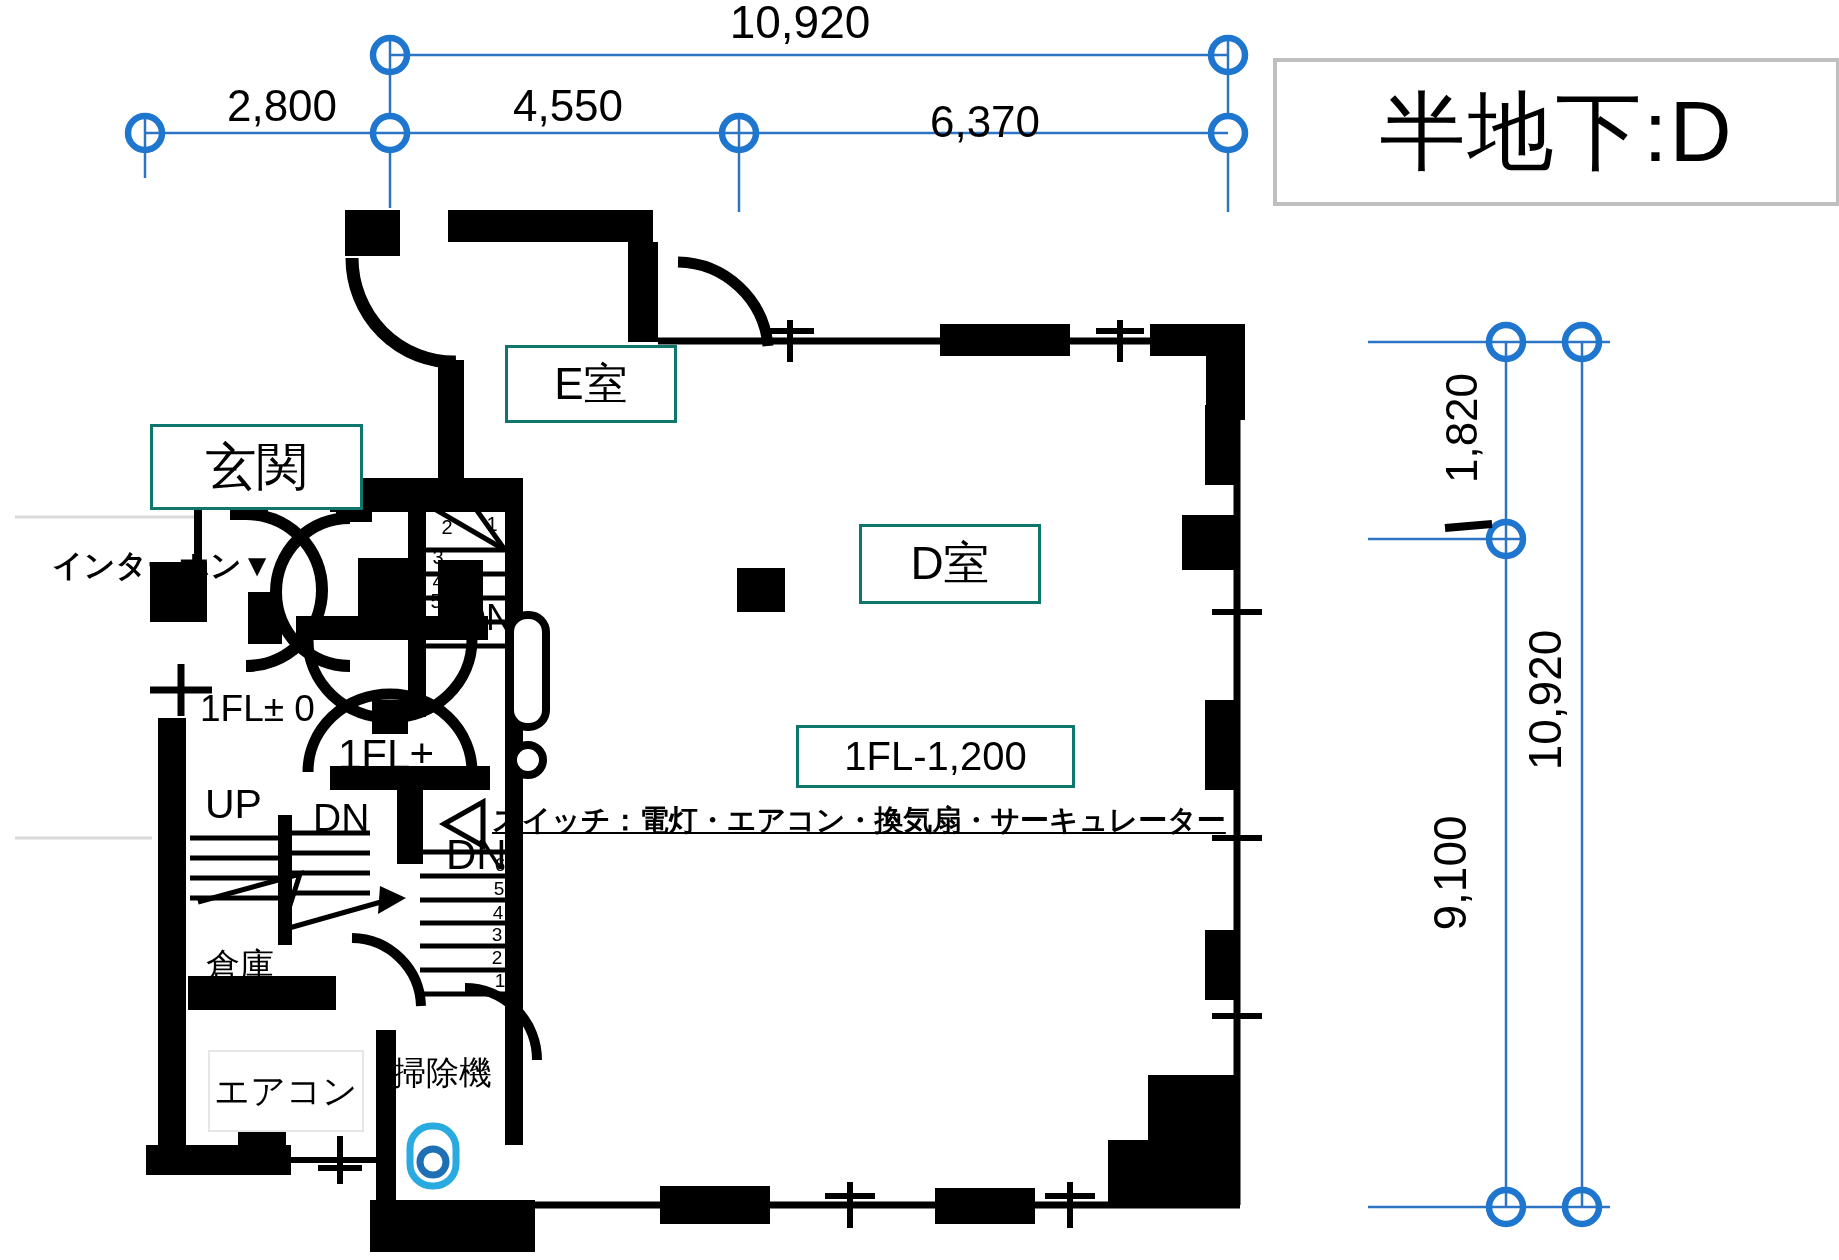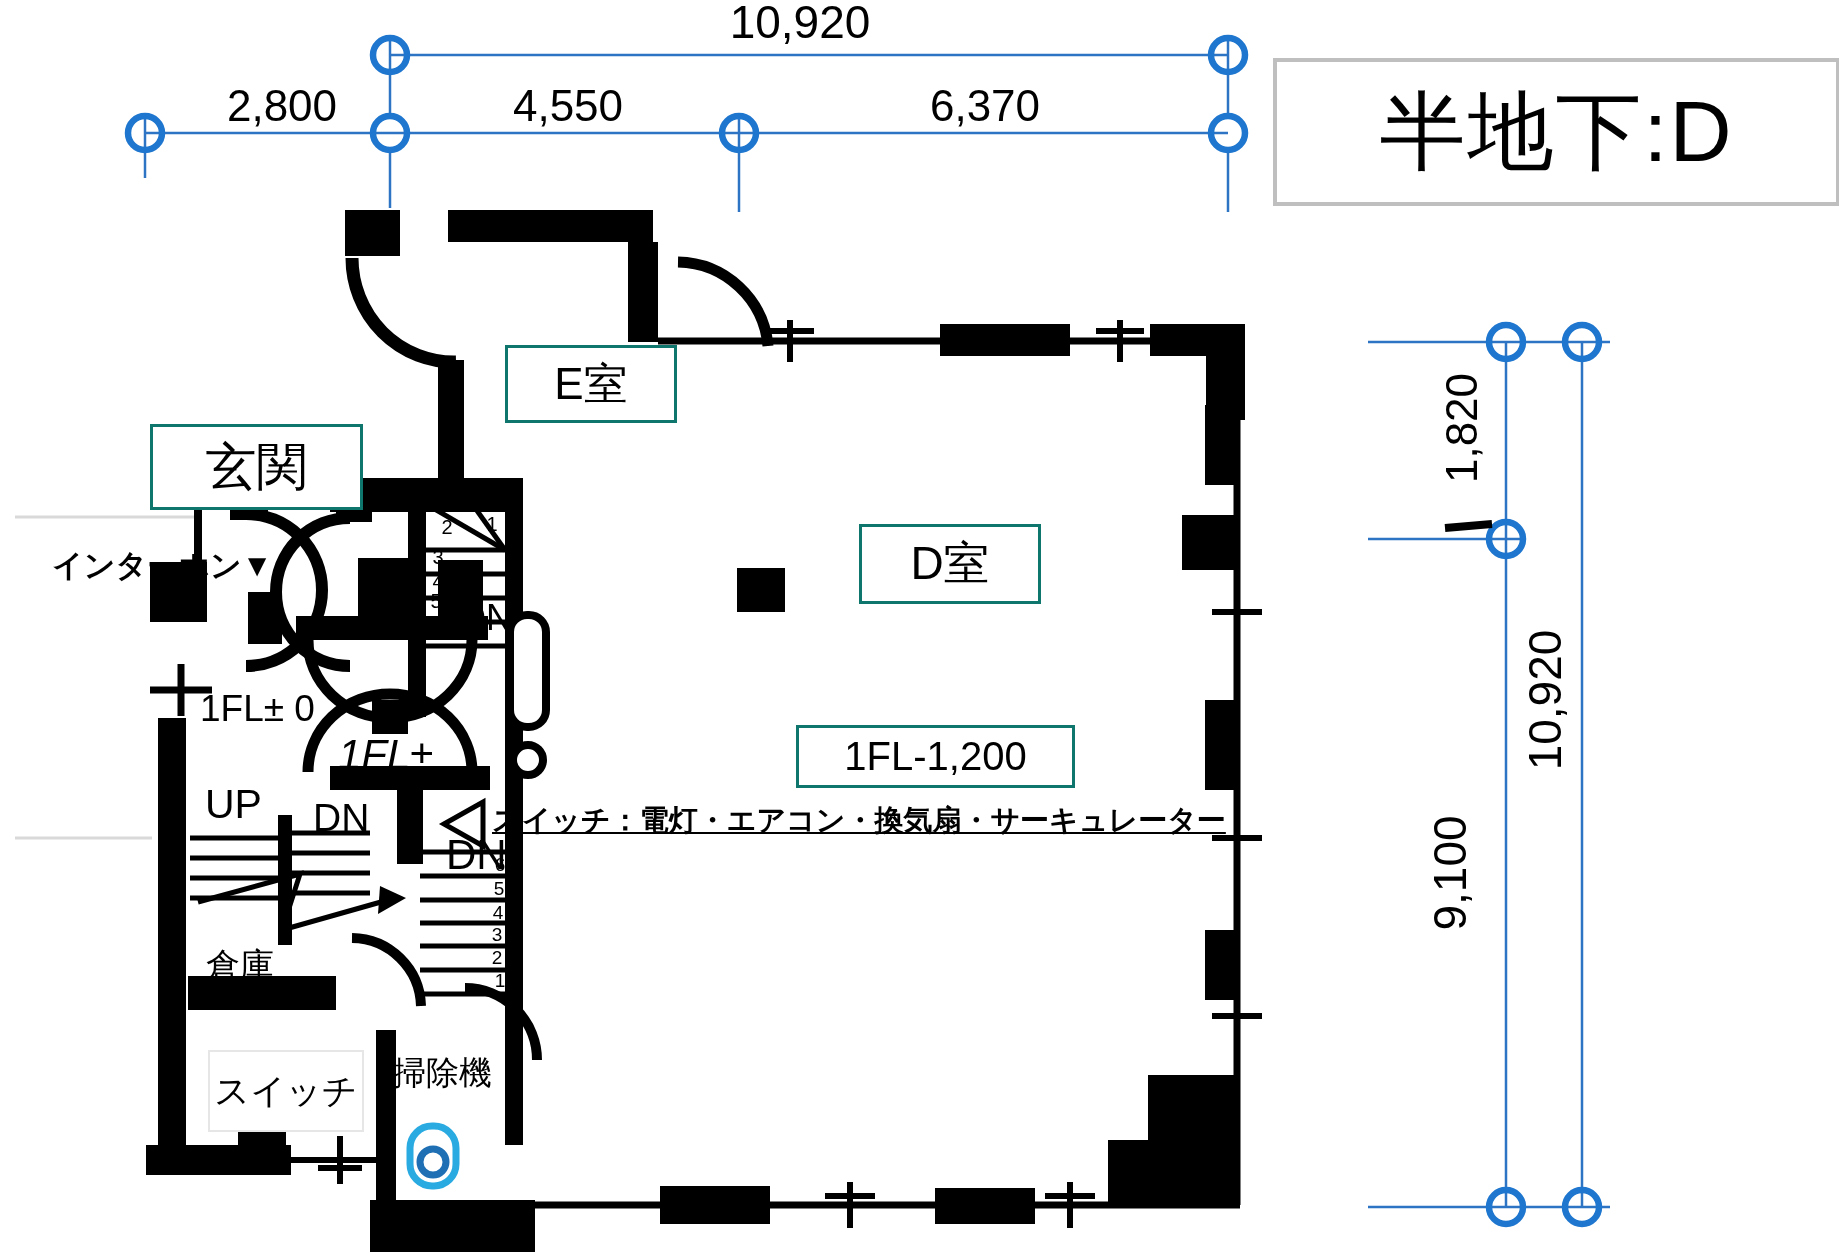--- a/index.html
+++ b/index.html
@@ -9,38 +9,38 @@
   .lbl{position:absolute;white-space:nowrap;line-height:1;color:#000;}
   .ctr{transform:translate(-50%,-50%);}
   .rot{transform:translate(-50%,-50%) rotate(-90deg);}
   .bold{font-weight:bold;text-align:center;}
   .room-box{position:absolute;background:#fff;border:3px solid #0f766e;display:flex;
             align-items:center;justify-content:center;}
   
   #dim-top-overall{left:800px;top:22px;font-size:46px;}
   #dim-seg-0{left:282px;top:106px;font-size:44px;}
   #dim-seg-1{left:568px;top:106px;font-size:44px;}
-  #dim-seg-2{left:985px;top:106px;font-size:44px;}
+  #dim-seg-2{left:985px;top:122px;font-size:44px;}
   #dim-right-upper{left:1462px;top:428px;font-size:44px;}
   #dim-right-inner{left:1450px;top:873px;font-size:46px;}
   #dim-right-outer{left:1545px;top:700px;font-size:46px;}
   
   #title-box{position:absolute;left:1273px;top:58px;width:559px;height:140px;background:#fff;
              border:4px solid #BFBFBF;display:flex;align-items:center;justify-content:center;
              font-size:86px;letter-spacing:2px;}
   
   #room-e{left:505px;top:345px;width:166px;height:72px;font-size:44px;}
   #room-entrance{left:150px;top:424px;width:207px;height:80px;font-size:51px;}
   #room-d{left:859px;top:524px;width:176px;height:74px;font-size:46px;}
   #level-d{left:796px;top:688px;width:273px;height:57px;font-size:40px;margin-top:37px;}
   #lbl-wc{left:208px;top:1050px;width:152px;height:78px;border:2px solid #E6E6E6;font-size:35px;}
   
   #lbl-intercom{left:52px;top:550px;font-size:31px;}
   #lbl-fl-entrance{left:200px;top:690px;font-size:37px;}
-  #lbl-fl-vest{left:338px;top:734px;font-size:42px;font-style:italic;}
+  #lbl-fl-vest{left:338px;top:734px;font-size:42px;}
   #lbl-up{left:205px;top:784px;font-size:41px;}
   #lbl-dn-mid{left:313px;top:798px;font-size:39px;}
   #lbl-dn-upper{left:460px;top:600px;font-size:36px;}
   #lbl-dn-lower{left:446px;top:834px;font-size:42px;}
   #lbl-switch{left:492px;top:806px;font-size:29px;text-decoration:underline;}
   #lbl-cleaner{left:393px;top:1056px;font-size:33px;}
   #lbl-storage{left:206px;top:948px;font-size:34px;}
   .stair-num{font-size:20px;}
   .stair-num-s{font-size:19px;}
   
@@ -249,21 +249,21 @@
   <div class="room-box" id="room-entrance">
     <span>玄関</span>
   </div>
   <div class="room-box" id="room-d">
     <span>D室</span>
   </div>
   <div class="room-box" id="level-d">
     <span>1FL-1,200</span>
   </div>
   <div class="room-box" id="lbl-wc">
-    <span>スイッチ</span>
+    <span>エアコン</span>
   </div>
 
   <div class="lbl bold" id="lbl-intercom">インターホン▼</div>
   <div class="lbl" id="lbl-fl-entrance">1FL± 0</div>
   <div class="lbl" id="lbl-fl-vest">1FL±</div>
   <div class="lbl" id="lbl-up">UP</div>
   <div class="lbl" id="lbl-dn-mid">DN</div>
   <div class="lbl" id="lbl-dn-upper">DN</div>
   <div class="lbl" id="lbl-dn-lower">DN</div>
   <div class="lbl bold" id="lbl-switch">スイッチ：電灯・エアコン・換気扇・サーキュレーター</div>

